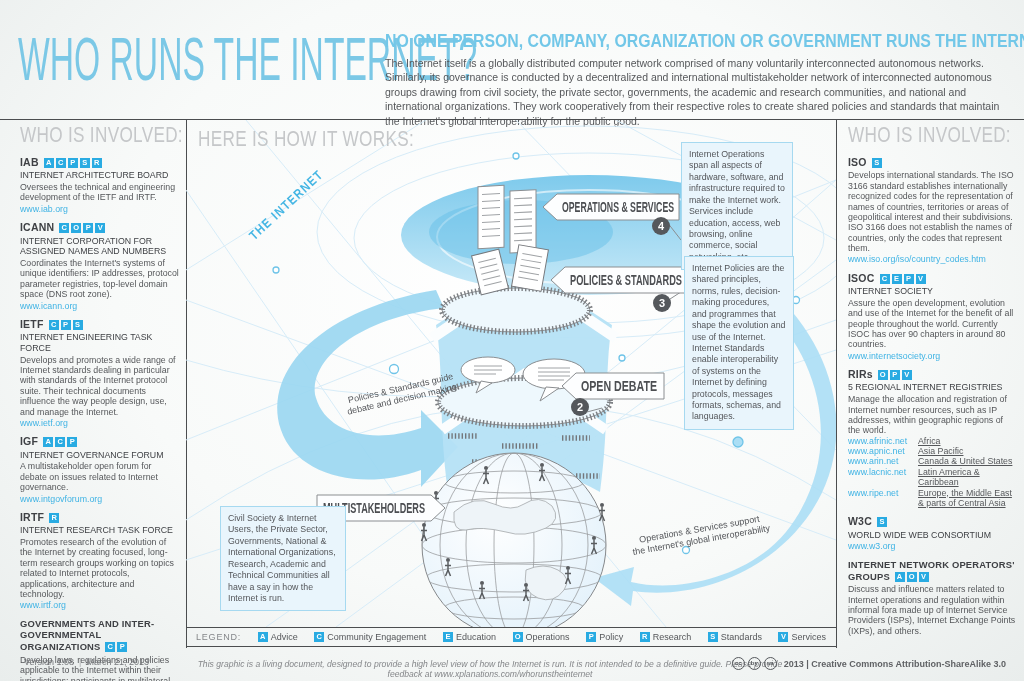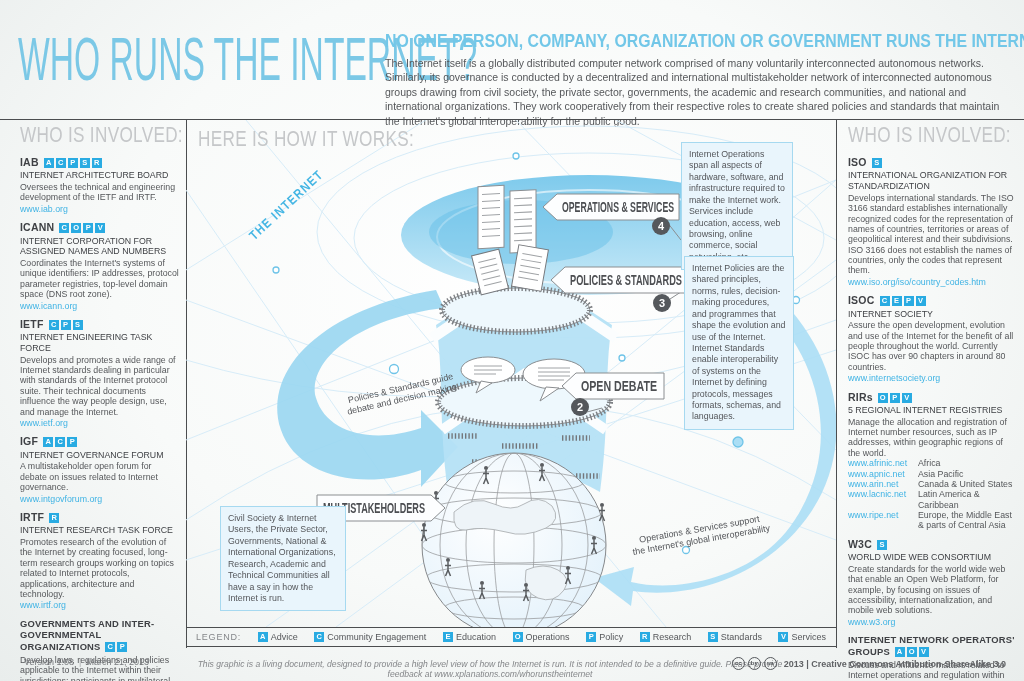--- a/index.html
+++ b/index.html
@@ -22,21 +22,21 @@
   .org{margin-bottom:7px;font-size:8.8px;line-height:1.18;}
   .org-head{font-weight:700;font-size:10.5px;color:#3f4145;letter-spacing:.2px;margin-bottom:2px;}
   .org-head.small{font-size:9.4px;line-height:1.25;}
   .badge{display:inline-block;width:10px;height:10px;background:#29abe2;color:#fff;
     font-size:7.5px;font-weight:700;line-height:10px;text-align:center;margin-left:2px;vertical-align:1px;}
   .org-name{font-weight:400;color:#3f4145;font-size:8.8px;line-height:1.22;margin-bottom:1px;}
   .org-desc{color:#55575a;}
   .org-url{color:#3fb3e4;margin-top:1px;}
   .rir-row{display:flex;}
   .rir-url{width:70px;flex:none;color:#3fb3e4;}
-  .rir-region{color:#55575a;}
+  .rir-region{color:#55575a;text-decoration:underline;}
   
   .here-heading{left:198px;top:126px;}
   .the-internet{left:246px;top:232px;font-size:13px;font-weight:700;color:#45b6e4;
     letter-spacing:1.5px;transform:rotate(-43deg) scale(.85,1);white-space:nowrap;}
   .callout{position:absolute;background:#e9f5fc;border:1px solid #a6d9f0;padding:6px 7px;
     font-size:8.8px;line-height:1.3;color:#54565a;}
   .arrow-note{position:absolute;font-size:9px;line-height:1.25;color:#54565a;text-align:center;white-space:nowrap;}
   
   #legend{position:absolute;left:186px;top:627px;width:650px;height:20px;
     border-top:1px solid #4b4d4f;border-bottom:1px solid #4b4d4f;
@@ -134,21 +134,20 @@
 
   <div class="col" id="col-right">
     <div class="sec-heading cond">WHO IS INVOLVED:</div>
     <div style="height:8px;"></div>
 
     <div class="org">
       <div class="org-head">
         <span>ISO</span>
         <span class="badge">S</span>
       </div>
-      <div class="org-name">INTERNATIONAL ORGANIZATION FOR STANDARDIZATION</div>
       <div class="org-desc">Develops international standards. The ISO 3166 standard establishes internationally recognized codes for the representation of names of countries, territories or areas of geopolitical interest and their subdivisions. ISO 3166 does not establish the names of countries, only the codes that represent them.</div>
       <div class="org-url">www.iso.org/iso/country_codes.htm</div>
     </div>
 
     <div class="org">
       <div class="org-head">
         <span>ISOC</span>
         <span class="badge">C</span><span class="badge">E</span><span class="badge">P</span><span class="badge">V</span>
       </div>
       <div class="org-name">INTERNET SOCIETY</div>
@@ -184,21 +183,20 @@
           <span class="rir-region">Europe, the Middle East &amp; parts of Central Asia</span>
         </div>
     </div>
 
     <div class="org">
       <div class="org-head">
         <span>W3C</span>
         <span class="badge">S</span>
       </div>
       <div class="org-name">WORLD WIDE WEB CONSORTIUM</div>
-      <div class="org-desc">Create standards for the world wide web that enable an Open Web Platform, for example, by focusing on issues of accessibility, internationalization, and mobile web solutions.</div>
       <div class="org-url">www.w3.org</div>
     </div>
 
     <div class="org">
       <div class="org-head small">
         <span>INTERNET NETWORK OPERATORS' GROUPS</span>
         <span class="badge">A</span><span class="badge">O</span><span class="badge">V</span>
       </div>
       <div class="org-desc">Discuss and influence matters related to Internet operations and regulation within informal fora made up of Internet Service Providers (ISPs), Internet Exchange Points (IXPs), and others.</div>
     </div>

